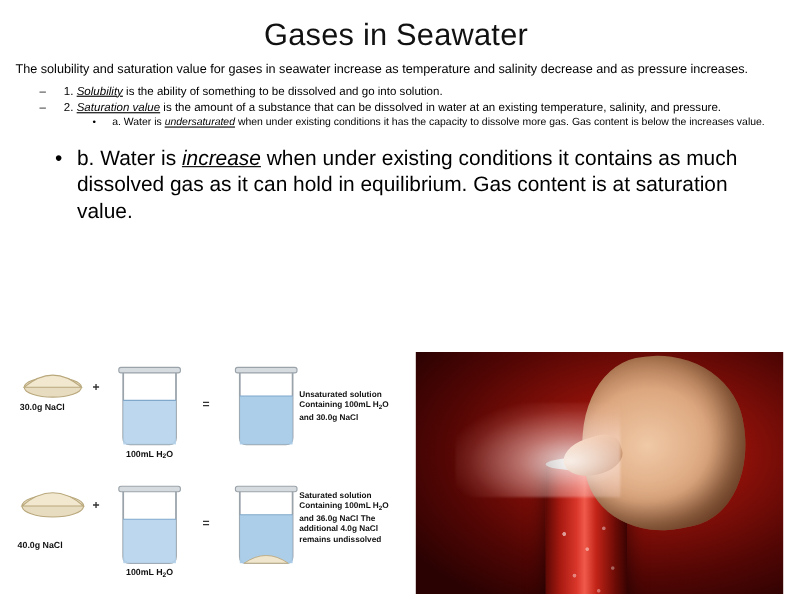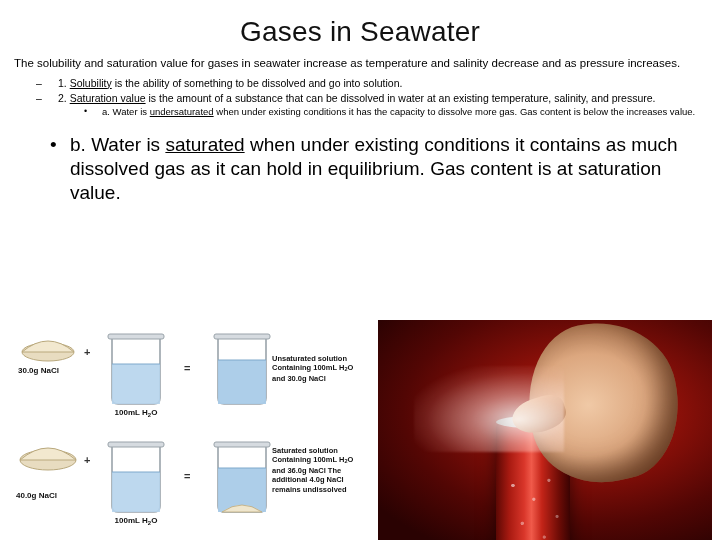--- a/index.html
+++ b/index.html
@@ -78,21 +78,21 @@
     font-size: 19px;
     line-height: 1.28;
     position: relative;
   }
   .big-point .bullet {
     position: absolute;
     left: 36px;
     top: 0;
     font-size: 19px;
   }
-  u { text-decoration: underline; }
+  u { text-decoration: underline; font-style: italic; }
 
   
   .figures {
     position: absolute;
     left: 0;
     top: 320px;
     width: 720px;
     height: 220px;
   }
   .diagram {
@@ -234,21 +234,21 @@
       <div class="level3">
         <div class="level3-item">
           <span class="bullet">•</span>
           <span>a.</span><span> Water is </span><u>undersaturated</u><span> when under existing conditions it has the capacity to dissolve more gas. Gas content is below the increases value.</span>
         </div>
       </div>
 
     </div>
 
     <p class="big-point">
-      <span class="bullet">•</span><span>b.</span><span> Water is </span><u>saturated</u><span> when under existing conditions it contains as much dissolved gas as it can hold in equilibrium. Gas content is at saturation value.</span>
+      <span class="bullet">•</span><span>b.</span><span> Water is </span><u>increase</u><span> when under existing conditions it contains as much dissolved gas as it can hold in equilibrium. Gas content is at saturation value.</span>
     </p>
 
   </div>
 
   <div class="figures">
 
     <div class="diagram">
       <svg width="360" height="220" viewBox="0 0 360 220">
 
         <g>

